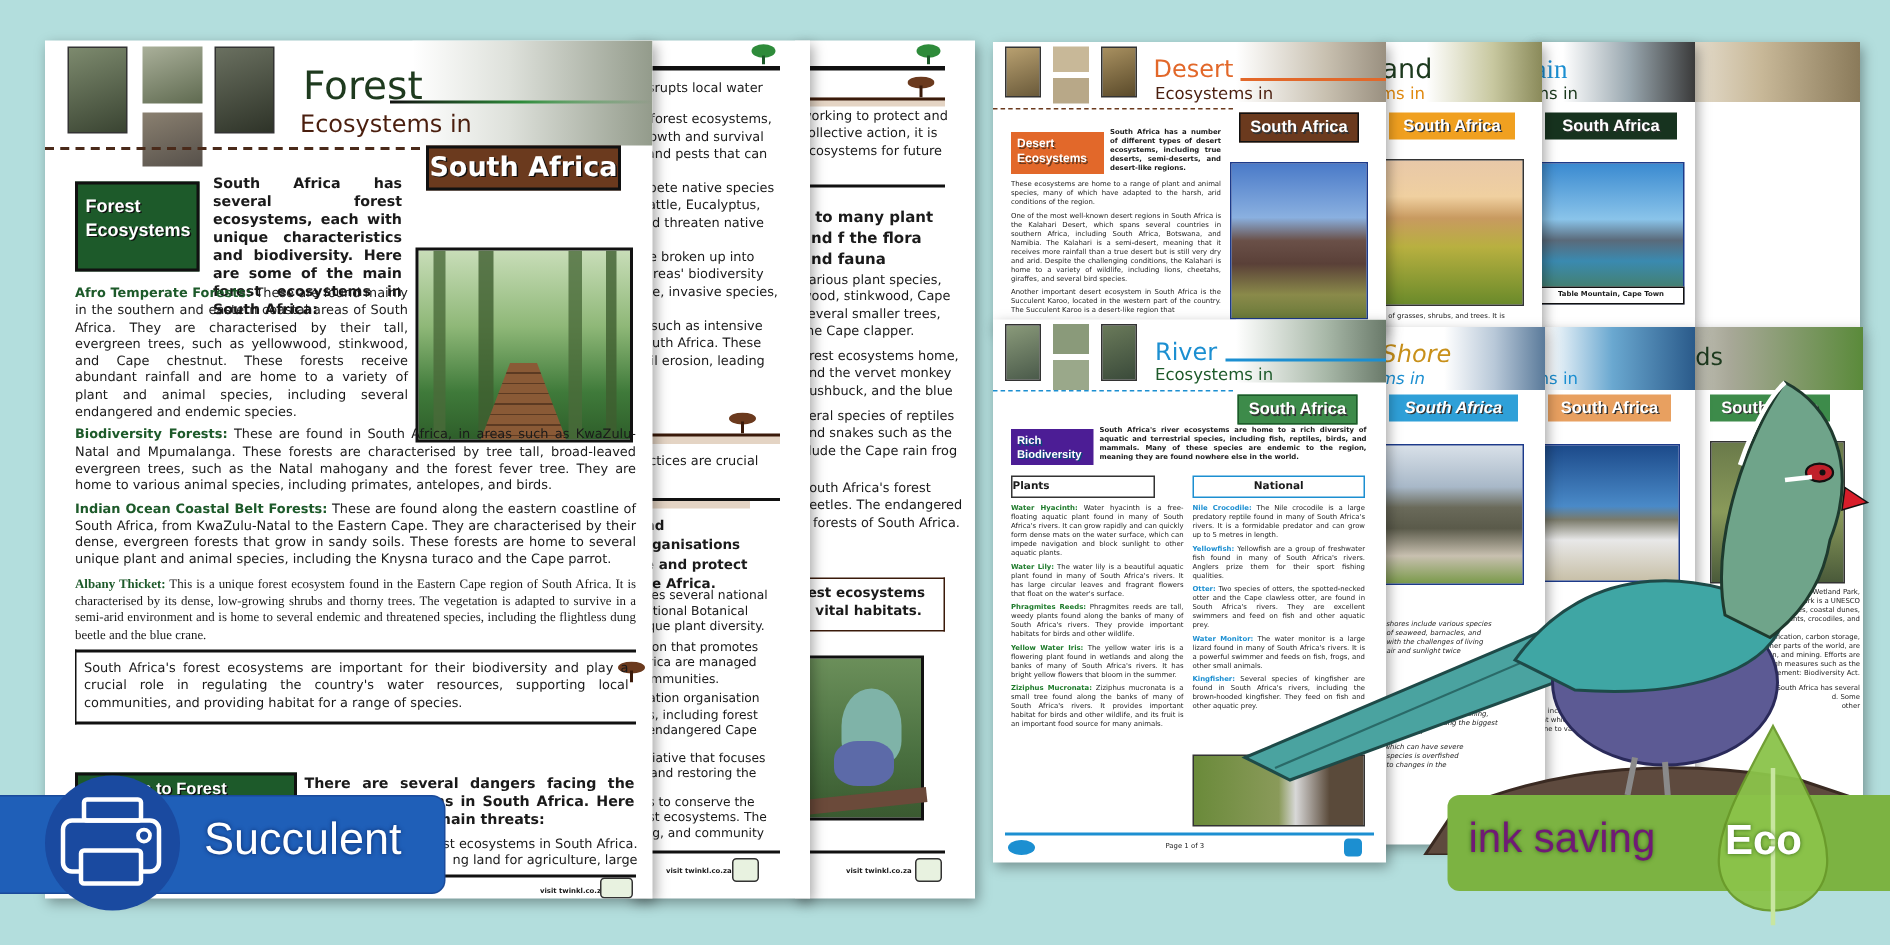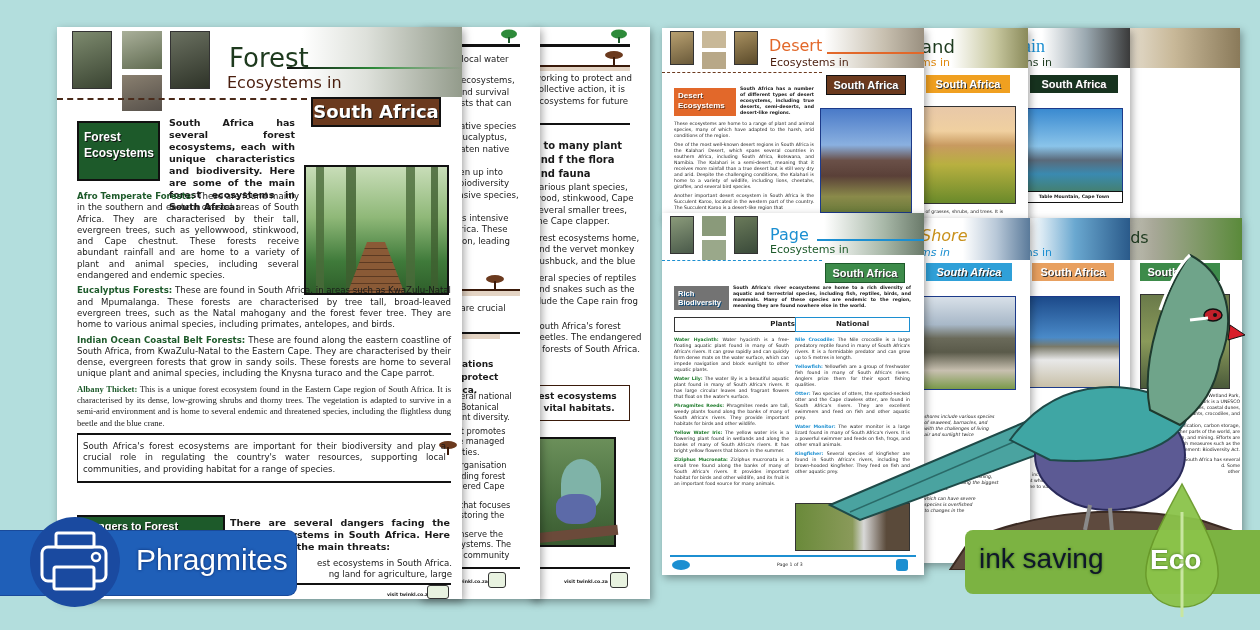--- a/index.html
+++ b/index.html
@@ -127,21 +127,21 @@
     <div style="height:8px"></div>
     <div>rks to conserve the</div>
     <div>rest ecosystems. The</div>
     <div>ring, and community</div>
   </div>
   <div class="rule" style="left:0;top:540px;width:100px;height:2px;"></div>
   <div class="txt tiny bold" style="position:absolute;left:24px;top:552px;">visit twinkl.co.za</div>
   <div style="position:absolute;left:68px;top:545px;width:18px;height:16px;border:1px solid #333;border-radius:3px;background:#e8f2e0;"></div>
 </div>
 
-<div class="page" style="left:30px;top:27px;width:405px;height:572px;margin-left:27px;">
+<div class="page" style="left:30px;top:27px;width:405px;height:572px;">
   <div style="position:absolute;right:0;top:0;width:160px;height:70px;background:linear-gradient(90deg,rgba(255,255,255,1) 0%,rgba(200,205,195,.6) 40%,rgba(120,130,110,.8) 100%);"></div>
   <div style="position:absolute;left:15px;top:4px;width:40px;height:58px;background:linear-gradient(160deg,#7d8a6e,#3a4432);border:1px solid #333"></div>
   <div style="position:absolute;left:65px;top:4px;width:40px;height:38px;background:linear-gradient(160deg,#aab09a,#5f6a50);"></div>
   <div style="position:absolute;left:65px;top:48px;width:40px;height:36px;background:linear-gradient(160deg,#8a8070,#56504a);"></div>
   <div style="position:absolute;left:113px;top:4px;width:40px;height:58px;background:linear-gradient(160deg,#6a7060,#2e3328);border:1px solid #333"></div>
   <div style="position:absolute;left:0;top:71px;width:250px;border-top:2px dashed #4a2a1a"></div>
   <div style="position:absolute;left:230px;top:40px;width:175px;height:2px;background:linear-gradient(90deg,#111,#2e8b3a 50%,rgba(0,0,0,0))"></div>
   <div style="position:absolute;left:172px;top:16px;font-size:26px;color:#1e3a1e;font-family:'DejaVu Sans',sans-serif;">Forest</div>
   <div style="position:absolute;left:170px;top:46px;font-size:16px;color:#4a1e0e;font-family:'DejaVu Sans',sans-serif;">Ecosystems in</div>
   <div style="position:absolute;left:254px;top:70px;width:130px;height:30px;background:#6b3a1e;border:2px solid #111;color:#fff;font-weight:bold;font-size:18px;text-align:center;line-height:26px;text-shadow:1px 1px 0 #111;font-family:'DejaVu Sans',sans-serif;">South Africa</div>
@@ -158,21 +158,21 @@
     <div style="position:absolute;left:100px;top:0;width:9px;height:130px;background:#4a6a3a;opacity:.8"></div>
     <div style="position:absolute;left:125px;top:0;width:7px;height:130px;background:#3e5e30;opacity:.8"></div>
     <div style="position:absolute;left:40px;top:75px;width:60px;height:55px;background:repeating-linear-gradient(180deg,#8a5a36 0 6px,#5c3a22 6px 7px);clip-path:polygon(35% 0,65% 0,100% 100%,0 100%)"></div>
   </div>
 
   <div class="txt small" style="position:absolute;left:20px;top:164px;width:374px;">
     <div style="width:222px;text-align:justify;margin-bottom:4px;">
       <span class="bold" style="color:#1d5a2a">Afro Temperate Forests:</span><span> These are found mainly in the southern and eastern coastal areas of South Africa. They are characterised by their tall, evergreen trees, such as yellowwood, stinkwood, and Cape chestnut. These forests receive abundant rainfall and are home to a variety of plant and animal species, including several endangered and endemic species.</span>
     </div>
     <div style="text-align:justify;margin-bottom:4px;">
-      <span class="bold" style="color:#1d5a2a">Eucalyptus Forests:</span><span> These are found in South Africa, in areas such as KwaZulu-Natal and Mpumalanga. These forests are characterised by tree tall, broad-leaved evergreen trees, such as the Natal mahogany and the forest fever tree. They are home to various animal species, including primates, antelopes, and birds.</span>
+      <span class="bold" style="color:#1d5a2a">Biodiversity Forests:</span><span> These are found in South Africa, in areas such as KwaZulu-Natal and Mpumalanga. These forests are characterised by tree tall, broad-leaved evergreen trees, such as the Natal mahogany and the forest fever tree. They are home to various animal species, including primates, antelopes, and birds.</span>
     </div>
     <div style="text-align:justify;margin-bottom:4px;">
       <span class="bold" style="color:#1d5a2a">Indian Ocean Coastal Belt Forests:</span><span> These are found along the eastern coastline of South Africa, from KwaZulu-Natal to the Eastern Cape. They are characterised by their dense, evergreen forests that grow in sandy soils. These forests are home to several unique plant and animal species, including the Knysna turaco and the Cape parrot.</span>
     </div>
     <div style="text-align:justify;font-family:Liberation Serif, serif;">
       <span class="bold" style="color:#1d5a2a">Albany Thicket:</span><span> This is a unique forest ecosystem found in the Eastern Cape region of South Africa. It is characterised by its dense, low-growing shrubs and thorny trees. The vegetation is adapted to survive in a semi-arid environment and is home to several endemic and threatened species, including the flightless dung beetle and the blue crane.</span>
     </div>
   </div>
   <div class="tree-icon" style="left:382px;top:414px;">
     <svg width="18" height="14">
@@ -307,29 +307,29 @@
 </div>
 
 <div class="page" style="left:662px;top:213px;width:262px;height:362px;z-index:4;">
   <div style="position:absolute;right:0;top:0;width:100px;height:42px;background:linear-gradient(90deg,#fff,#a8b8a8 60%,#6a7a6a);"></div>
   <div style="position:absolute;left:8px;top:3px;width:24px;height:38px;background:linear-gradient(160deg,#8a9a7a,#4a5a4a);border:1px solid #333"></div>
   <div style="position:absolute;left:40px;top:3px;width:24px;height:20px;background:#8a9a7a;"></div>
   <div style="position:absolute;left:40px;top:27px;width:24px;height:20px;background:#9aa88a;"></div>
   <div style="position:absolute;left:72px;top:3px;width:24px;height:38px;background:linear-gradient(160deg,#6a7a5a,#3a4a3a);border:1px solid #333"></div>
   <div style="position:absolute;left:0;top:47px;width:160px;border-top:1.5px dashed #1c8fd1"></div>
   <div style="position:absolute;left:155px;top:26px;width:107px;height:1.5px;background:#1c8fd1"></div>
-  <div style="position:absolute;left:108px;top:12px;font-size:16px;color:#1c8fd1;font-family:'DejaVu Sans',sans-serif;">Page</div>
+  <div style="position:absolute;left:108px;top:12px;font-size:16px;color:#1c8fd1;font-family:'DejaVu Sans',sans-serif;">River</div>
   <div style="position:absolute;left:108px;top:30px;font-size:11px;color:#1d5a2a;font-family:'DejaVu Sans',sans-serif;">Ecosystems in</div>
   <div class="sa-box" style="left:163px;top:50px;width:80px;background:#3d8b4a;border:1.5px solid #1d5a2a;">South Africa</div>
-  <div style="position:absolute;left:12px;top:73px;width:55px;height:24px;background:#737373;color:#fff;font-weight:bold;font-size:7.5px;line-height:9px;padding:3px 4px;text-shadow:1px 1px 0 #0a4a7a;">
+  <div style="position:absolute;left:12px;top:73px;width:55px;height:24px;background:#4c1d95;color:#fff;font-weight:bold;font-size:7.5px;line-height:9px;padding:3px 4px;text-shadow:1px 1px 0 #0a4a7a;">
     <div>Rich</div>
     <div>Biodiversity</div>
   </div>
   <div class="txt tiny bold" style="position:absolute;left:71px;top:72px;width:178px;text-align:justify;">South Africa's river ecosystems are home to a rich diversity of aquatic and terrestrial species, including fish, reptiles, birds, and mammals. Many of these species are endemic to the region, meaning they are found nowhere else in the world.</div>
-  <div class="txt" style="position:absolute;left:12px;top:104px;width:122px;height:15px;border:1.5px solid #333;text-align:right;font-size:7px;font-weight:bold;line-height:12px;">Plants</div>
+  <div class="txt" style="position:absolute;left:12px;top:104px;width:96px;height:15px;border:1.5px solid #333;text-align:left;font-size:7px;font-weight:bold;line-height:12px;">Plants</div>
   <div class="txt" style="position:absolute;left:133px;top:104px;width:115px;height:15px;border:1.5px solid #1c8fd1;text-align:center;font-size:7px;font-weight:bold;line-height:12px;">National</div>
   <div class="txt tiny" style="position:absolute;left:12px;top:124px;width:115px;text-align:justify;">
     <p style="margin-bottom:3px"><span class="bold" style="color:#1d7a2a">Water Hyacinth:</span><span> Water hyacinth is a free-floating aquatic plant found in many of South Africa's rivers. It can grow rapidly and can quickly form dense mats on the water surface, which can impede navigation and block sunlight to other aquatic plants.</span></p>
     <p style="margin-bottom:3px"><span class="bold" style="color:#1d7a2a">Water Lily:</span><span> The water lily is a beautiful aquatic plant found in many of South Africa's rivers. It has large circular leaves and fragrant flowers that float on the water's surface.</span></p>
     <p style="margin-bottom:3px"><span class="bold" style="color:#1d7a2a">Phragmites Reeds:</span><span> Phragmites reeds are tall, weedy plants found along the banks of many of South Africa's rivers. They provide important habitats for birds and other wildlife.</span></p>
     <p style="margin-bottom:3px"><span class="bold" style="color:#1d7a2a">Yellow Water Iris:</span><span> The yellow water iris is a flowering plant found in wetlands and along the banks of many of South Africa's rivers. It has bright yellow flowers that bloom in the summer.</span></p>
     <p><span class="bold" style="color:#1d7a2a">Ziziphus Mucronata:</span><span> Ziziphus mucronata is a small tree found along the banks of many of South Africa's rivers. It provides important habitat for birds and other wildlife, and its fruit is an important food source for many animals.</span></p>
   </div>
   <div class="txt tiny" style="position:absolute;left:133px;top:124px;width:115px;text-align:justify;">
     <p style="margin-bottom:3px"><span class="bold" style="color:#1c8fd1">Nile Crocodile:</span><span> The Nile crocodile is a large predatory reptile found in many of South Africa's rivers. It is a formidable predator and can grow up to 5 metres in length.</span></p>
@@ -365,33 +365,33 @@
     <circle cx="395" cy="65" r="2" fill="#111"></circle>
     <path d="M370 70 L 388 68" stroke="#fff" stroke-width="3"></path>
 
     <path d="M410 75 L 425 85 L 408 90 Z" fill="#d81e2a" stroke="#111" stroke-width="1"></path>
 
     <path d="M270 255 L 265 280 M290 258 L 292 282" stroke="#8a8a8a" stroke-width="4"></path>
   </svg>
 </div>
 
 <div style="position:absolute;left:0;top:531px;width:296px;height:64px;background:#1f5fb8;border-radius:0 8px 8px 0;z-index:20;box-shadow:0 0 0 1px #1a4a9a;">
-  <span style="position:absolute;left:136px;top:12px;color:#fff;font-size:30px;font-family:'Liberation Sans',sans-serif;text-shadow:0 0 3px #0a2a6a;">Phragmites</span>
+  <span style="position:absolute;left:136px;top:12px;color:#fff;font-size:30px;font-family:'Liberation Sans',sans-serif;text-shadow:0 0 3px #0a2a6a;">Succulent</span>
 </div>
 <div style="position:absolute;left:30px;top:517px;width:90px;height:90px;border-radius:50%;background:#1a4aa0;z-index:21;">
   <svg width="90" height="90" viewBox="0 0 90 90">
     <rect x="26" y="16" width="38" height="14" rx="2" fill="none" stroke="#fff" stroke-width="3"></rect>
     <rect x="12" y="30" width="64" height="34" rx="6" fill="none" stroke="#fff" stroke-width="3"></rect>
     <rect x="24" y="50" width="40" height="22" rx="2" fill="#1a4aa0" stroke="#fff" stroke-width="3"></rect>
     <circle cx="66" cy="40" r="4" fill="none" stroke="#fff" stroke-width="2.5"></circle>
   </svg>
 </div>
 
 <div style="position:absolute;left:965px;top:530px;width:295px;height:64px;background:#7cb342;border-radius:8px 0 0 8px;z-index:20;">
-  <span style="position:absolute;left:14px;top:13px;color:#0f172a;font-size:28px;font-family:'Liberation Sans',sans-serif;text-shadow:0 0 3px #3a6a1a;">ink saving</span>
+  <span style="position:absolute;left:14px;top:13px;color:#701a75;font-size:28px;font-family:'Liberation Sans',sans-serif;text-shadow:0 0 3px #3a6a1a;">ink saving</span>
 </div>
 <div style="position:absolute;left:1142px;top:482px;width:80px;height:135px;z-index:21;">
   <svg width="80" height="135" viewBox="0 0 80 135">
     <path d="M40 2 C 20 40, 2 70, 4 95 C 6 115, 22 125, 40 125 C 58 125, 74 115, 76 95 C 78 70, 60 40, 40 2 Z" fill="#8bc34a" stroke="#6a9a2a" stroke-width="1.5" opacity="0.95"></path>
     <line x1="40" y1="30" x2="40" y2="135" stroke="#c8e6a0" stroke-width="3"></line>
   </svg>
   <span style="position:absolute;left:8px;top:62px;color:#fff;font-weight:bold;font-size:28px;font-family:'Liberation Sans',sans-serif;text-shadow:0 0 3px #3a6a1a;">Eco</span>
 </div>
 
 </body></html>

